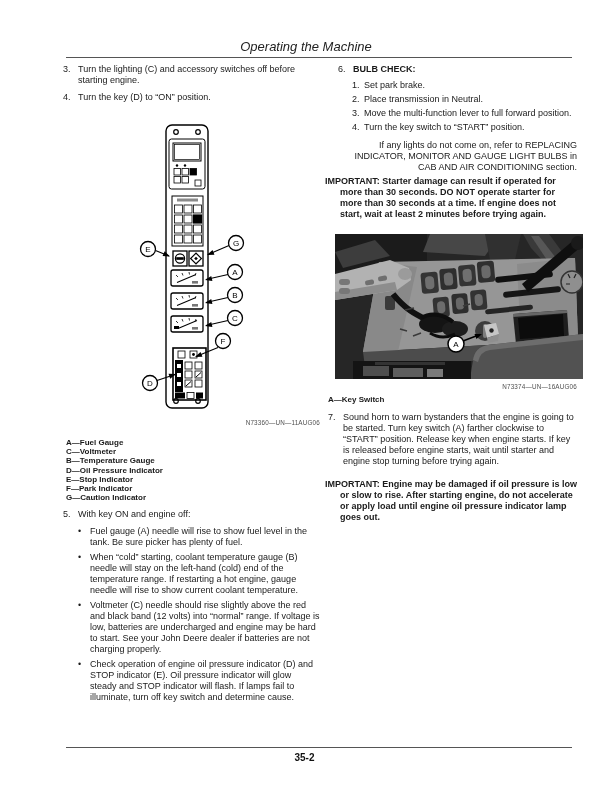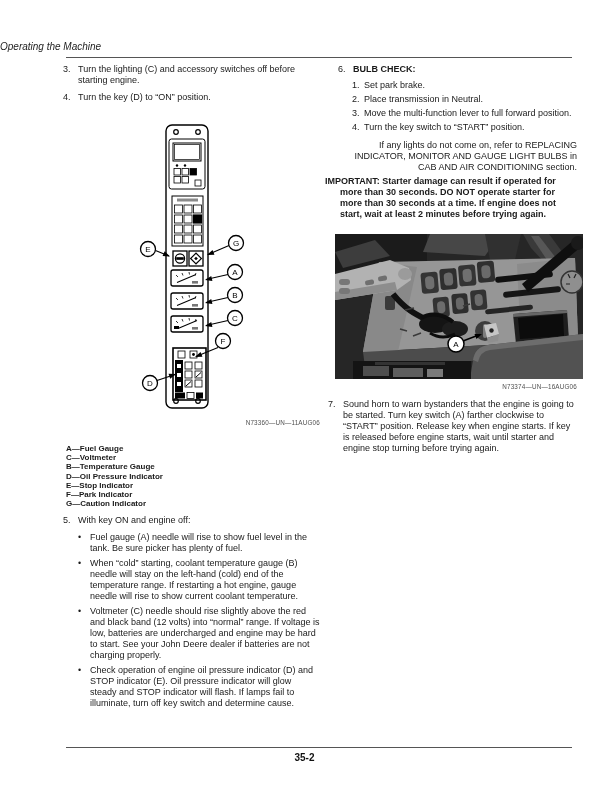--- a/index.html
+++ b/index.html
@@ -3,43 +3,43 @@
 <meta charset="utf-8">
 <style>
   html,body { margin:0; padding:0; background:#e8e8e8; }
   .page {
     position:relative; width:612px; height:792px; background:#ffffff;
     font-family:"Liberation Sans", sans-serif; color:#1a1a1a;
     font-size:9px; line-height:11px; margin:0 auto; overflow:hidden;
   }
   .rule { position:absolute; left:66px; width:506px; height:1.2px; background:#555; }
   .header-title {
-    position:absolute; top:41px; left:0; width:612px; 
-    font-style:italic; font-size:10px; color:#222;
+    position:absolute; top:41px; left:0; width:612px; text-align:center;
+    font-style:italic; font-size:13px; color:#222;
   }
   .footer-num {
     position:absolute; top:752px; left:0; width:609px; text-align:center;
     font-weight:bold; font-size:10px; color:#111;
   }
   .col { position:absolute; top:64px; }
   .col-left  { left:63px;  width:257px; }
   .col-right { left:325px; width:252px; }
   .step { display:flex; margin-bottom:6px; }
   .step .num { flex:0 0 15px; }
   .step .txt { flex:1; }
   .bold { font-weight:bold; }
   .bullet { display:flex; margin:4px 0 0 15px; }
   .bullet .dot { flex:0 0 12px; }
   .fig-wrap { position:relative; height:322px; margin-top:7px; }
   .fig-svg { position:absolute; left:58px; top:0; }
   .fig-caption {
     position:absolute; right:0; bottom:4px;
     font-size:6.3px; color:#4f4f4f; letter-spacing:0.2px;
   }
-  .legend { font-weight:bold; font-size:8px; line-height:9.2px; margin:12px 0 0 3px; }
+  .legend { font-weight:bold; font-size:8px; line-height:9.2px; margin:6px 0 0 3px; }
   .legend div { margin:0; }
   .note {
     font-style:italic; margin:0 0 8px 27px; padding-left:11px; text-indent:-11px;
   }
   .substep { display:flex; margin:0 0 3px 27px; }
   .substep .num { flex:0 0 12px; }
   .plain-para { margin:7px 0 0 13px;text-align:right; }
   .important { font-weight:bold; margin-top:3px; padding-left:15px; text-indent:-15px; }
   .photo-wrap { position:relative; margin:14px 0 0 10px; width:248px; height:145px; }
   .photo-caption {
@@ -380,23 +380,25 @@
         <g>
           <line x1="128" y1="107" x2="145" y2="100.5" stroke="#000" stroke-width="1.4"></line>
           <polygon points="-7,-2.8 0,0 -7,2.8" fill="#000" transform="translate(147,100) rotate(-21)"></polygon>
           <circle cx="121" cy="110" r="8" fill="#fff" stroke="#000" stroke-width="1.5"></circle>
           <text class="co" x="121" y="113">A</text>
         </g>
       </svg>
     </div>
 
     <div class="photo-caption">N73374—UN—16AUG06</div>
+    <div class="photo-legend">A—Key Switch</div>
 
     <div class="step mt7" style="margin-left:3px;">
       <span class="num">7.</span>
       <span class="txt">Sound horn to warn bystanders that the engine is going to be started. Turn key switch (A) farther clockwise to “START” position. Release key when engine starts. If key is released before engine starts, wait until starter and engine stop turning before trying again.</span>
     </div>
 
+    <div class="important mt12">IMPORTANT: Engine may be damaged if oil pressure is low or slow to rise. After starting engine, do not accelerate or apply load until engine oil pressure indicator lamp goes out.</div>
   </div>
 
   <div class="rule" style="top:747px;"></div>
   <div class="footer-num">35-2</div>
 </div>
 
 </body></html>

